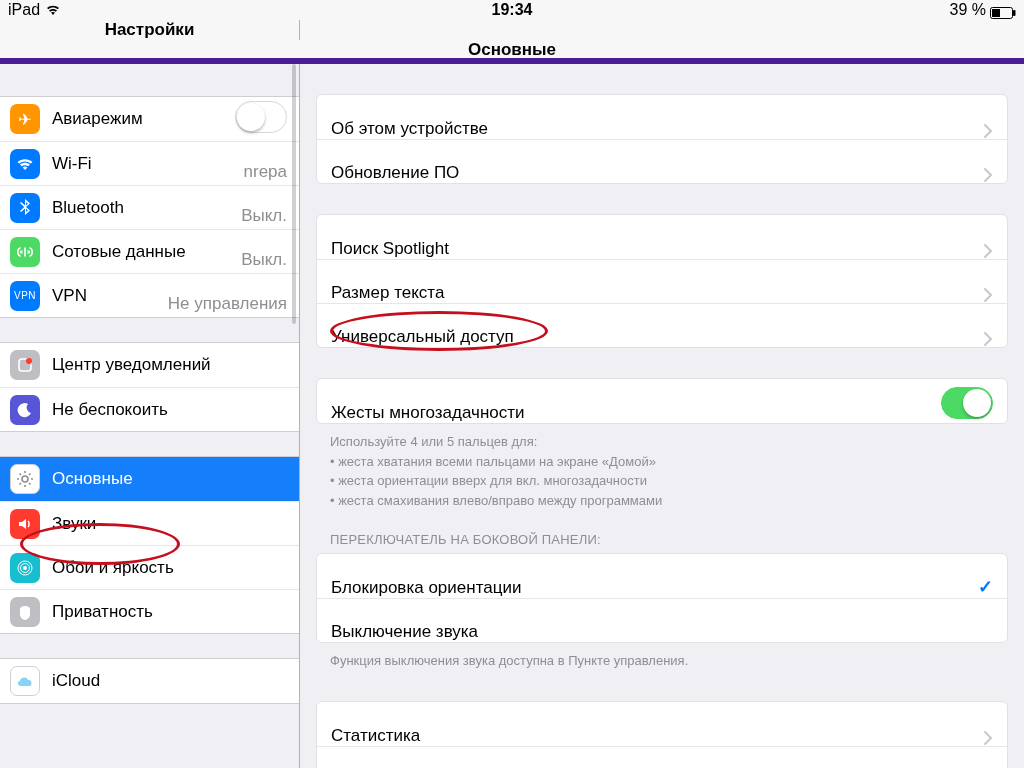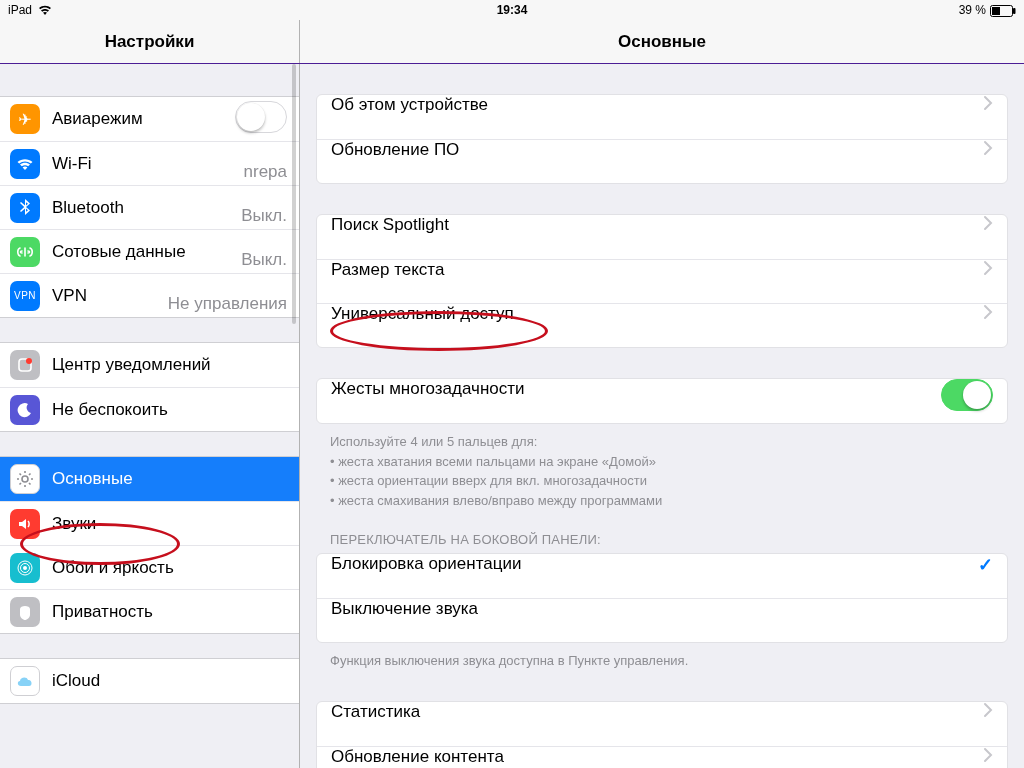--- a/index.html
+++ b/index.html
@@ -1,24 +1,24 @@
 <!DOCTYPE html>
 <html><head>
 <meta charset="utf-8">
 <style>
   * { box-sizing: border-box; margin: 0; padding: 0; }
   html, body { width: 1024px; height: 768px; font-family: -apple-system, "Helvetica Neue", Helvetica, Arial, sans-serif; background: #efeff4; overflow: hidden; }
 
   
-  .statusbar { position: absolute; top: 0; left: 0; right: 0; height: 20px; background: #f7f7f7; display: flex; align-items: center; font-size: 12px; color: #000; padding: 0 8px; }
+  .statusbar { position: absolute; top: 0; left: 0; right: 0; height: 20px; background: #f7f7f7; display: flex; align-items: center; font-size: 16px; color: #000; padding: 0 8px; }
   .statusbar .center { position: absolute; left: 0; right: 0; text-align: center; font-weight: 600; }
   .statusbar .right { margin-left: auto; display: flex; align-items: flex-end; gap: 4px; }
 
   
-  .navbars { position: absolute; top: 20px; left: 0; right: 0; height: 44px; display: flex; background: #f7f7f7; border-bottom: 1px solid #4c1d95; }
+  .navbars { position: absolute; top: 20px; left: 0; right: 0; height: 44px; display: flex; background: #f7f7f7; border-bottom: 6px solid #4c1d95; flex-direction: column; }
   .nav-left { width: 300px; display: flex; align-items: center; justify-content: center; font-weight: 700; font-size: 17px; border-right: 1px solid #b2b2b2; }
   .nav-right { flex: 1; display: flex; align-items: center; justify-content: center; font-weight: 700; font-size: 17px; }
 
   
   .pane { position: absolute; top: 64px; bottom: 0; overflow-y: auto; }
   .sidebar { left: 0; width: 300px; background: #efeff4; border-right: 1px solid #b2b2b2; }
   .detail  { left: 300px; right: 0; background: #efeff4; padding-bottom: 24px; }
 
   
   .sb-group { margin-top: 24px; background: #fff; border-top: 1px solid #cfcfd3; border-bottom: 1px solid #cfcfd3; }
@@ -49,21 +49,21 @@
 
   
   .toggle { position: relative; width: 52px; height: 32px; border-radius: 16px; background: #fff; border: 1px solid #d7d7db; display: inline-block; flex: none; }
   .toggle .knob { position: absolute; top: 1px; left: 1px; width: 28px; height: 28px; border-radius: 50%; background: #fff; box-shadow: 0 2px 3px rgba(0,0,0,.25), 0 0 0 .5px rgba(0,0,0,.05); }
   .toggle.on { background: #4cd964; border-color: #4cd964; }
   .toggle.on .knob { left: auto; right: 1px; }
 
   
   .section { margin: 30px 16px 0 16px; background: #fff; border-radius: 6px; border: 1px solid #e1e1e5; overflow: hidden; }
   .section:first-child { margin-top: 30px; }
-  .row { display: flex; align-items: flex-start; min-height: 44px; padding: 0 14px; border-top: 1px solid #e5e5ea; }
+  .row { display: flex; align-items: flex-end; min-height: 44px; padding: 0 14px; border-top: 1px solid #e5e5ea; }
   .row:first-child { border-top: none; }
   .row .rlabel { font-size: 17px; color: #000; }
   .row .chev   { margin-left: auto; color: #c7c7cc; }
   .row .check  { margin-left: auto; color: #007aff; font-size: 18px; font-weight: 600; }
 
   .sec-header { margin: 22px 30px 6px 30px; font-size: 13px; color: #8e8e93; letter-spacing: .2px; }
   .note { margin: 8px 30px 0 30px; font-size: 13px; color: #8e8e93; line-height: 1.5; }
 
   
   .ellipse { position: absolute; border: 3px solid #c60f1d; border-radius: 50%; pointer-events: none; }

